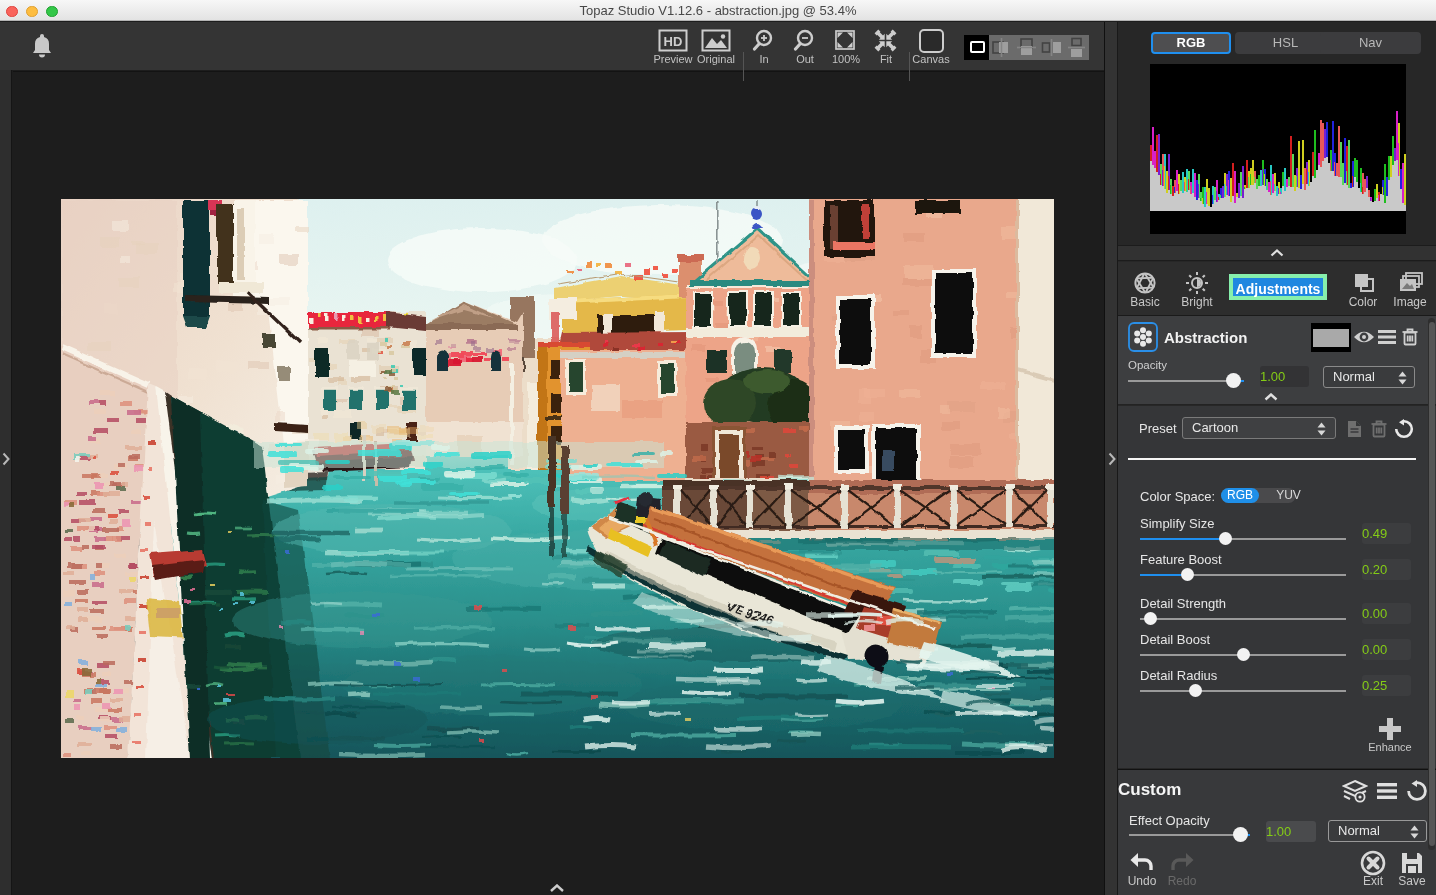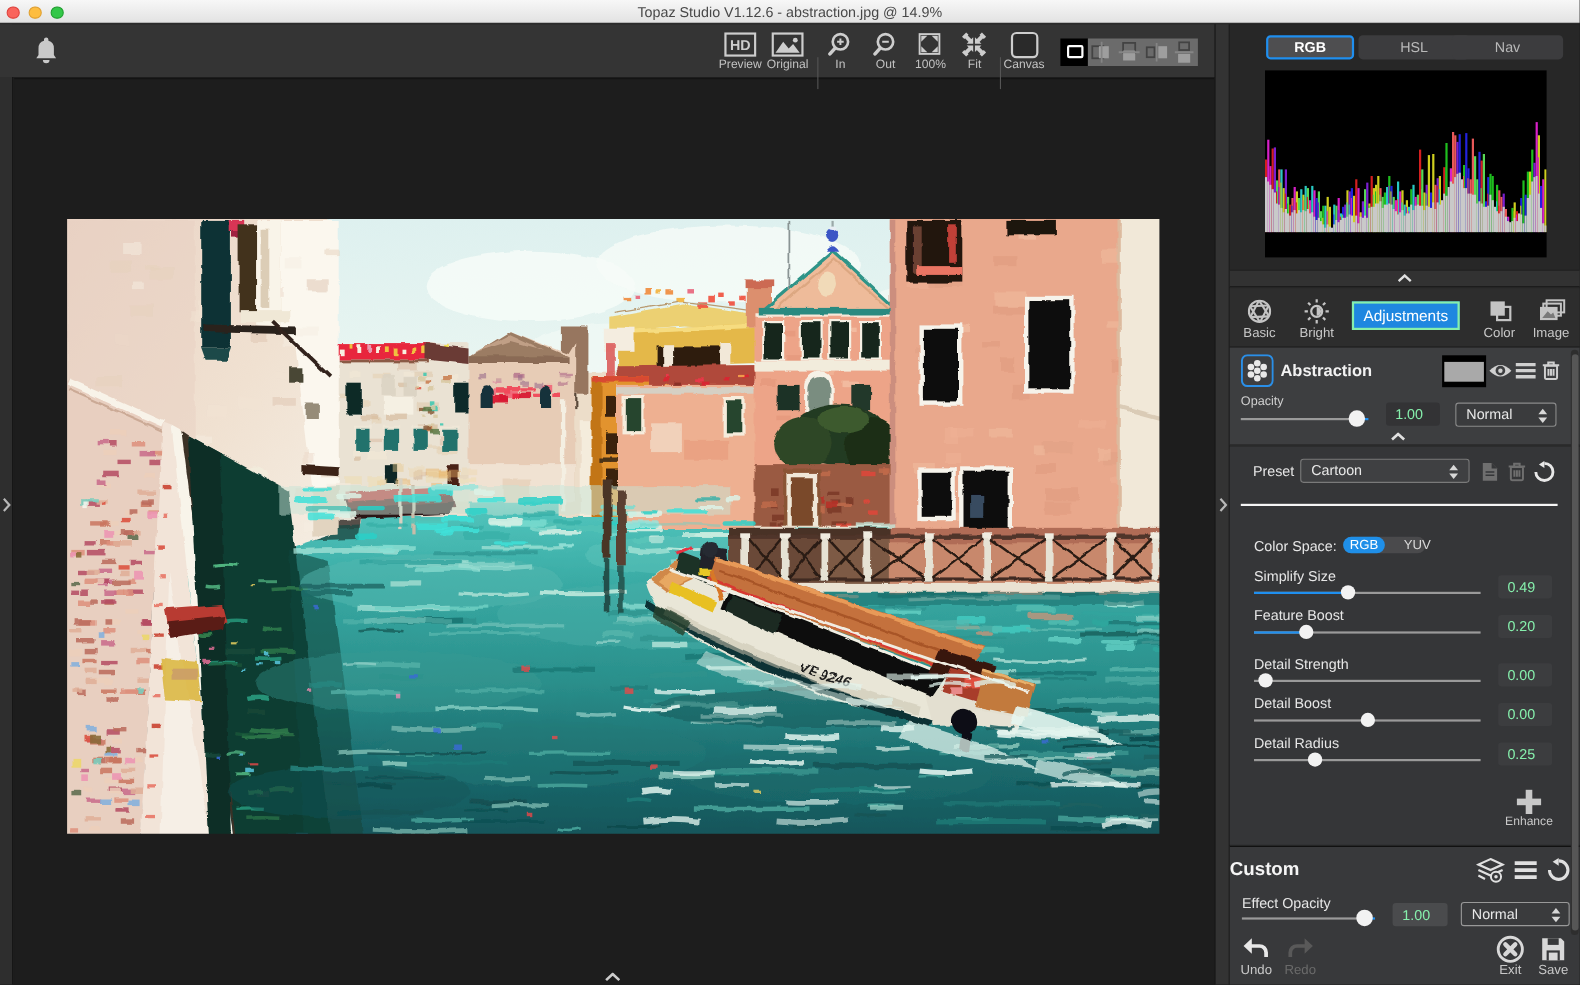--- a/index.html
+++ b/index.html
@@ -12,33 +12,33 @@
 #leftstrip { position:absolute; left:0; top:22px; width:12px; height:873px; background:#2e2e2e; border-right:1px solid #151515; }
 #canvasbg { position:absolute; left:13px; top:71px; width:1091px; height:824px; background:#1d1d1d; border-top:1px solid #131313; }
 #divider { position:absolute; left:1104px; top:22px; width:14px; height:873px; background:#333; border-left:1px solid #101010; border-right:1px solid #191919; }
 #panel { position:absolute; left:1118px; top:22px; width:318px; height:873px; background:#272727; }
 .tblabel { position:absolute; font-size:11px; color:#c2c2c2; text-align:center; transform:translateX(-50%); top:31px; }
 .seg { position:absolute; top:10px; width:101px; height:22px; border-radius:4px; background:#3c3c3e;
   color:#b8b8b8; font-size:13px; text-align:center; line-height:22px; }
 .vlabel { font-size:13px; color:#e6e6e6; position:absolute;text-align:right; }
 .slabel { font-size:11.5px; color:#cfcfcf; position:absolute; }
 .valbox { position:absolute; width:49px; height:21px; background:#333335; border-radius:3px;
-  color:#86efac; font-size:13px; text-align:center; padding-right:7px; line-height:21px; }
+  color:#84cc16; font-size:13px; text-align:left; padding-right:7px; line-height:21px; }
 .drop { position:absolute; height:22px; background:#3a3b3d; border:1px solid #8a8a8a; border-radius:3px;
   color:#e8e8e8; font-size:13px; line-height:20px; padding-left:9px; }
 .track { position:absolute; height:2px; background:#9a9a9a; }
 .trackb { position:absolute; height:2px; background:#1f8fef; }
 .knob { position:absolute; width:15px; height:15px; border-radius:50%; background:#f2f2f2; }
 .ilabel { position:absolute; font-size:12px; color:#c8c8c8; text-align:center; transform:translateX(-50%); }
 </style></head><body>
 <div id="titlebar">
     <div class="tl" style="left:6.2px;background:#f9645c;border:0.5px solid #e0443e"></div>
     <div class="tl" style="left:26px;background:#fdbd40;border:0.5px solid #e0a030"></div>
     <div class="tl" style="left:46.2px;background:#33c748;border:0.5px solid #20a030"></div>
-    <div id="title">Topaz Studio V1.12.6 - abstraction.jpg @ 14.9%</div>
+    <div id="title">Topaz Studio V1.12.6 - abstraction.jpg @ 53.4%</div>
   </div>
 <div id="leftstrip">
     <svg width="8" height="14" viewBox="0 0 8 14" style="position:absolute;left:2px;top:430px">
       <path d="M1.5,1.5 L6.5,7 L1.5,12.5" stroke="#b8b8b8" stroke-width="2" fill="none"></path>
     </svg>
   </div>
 <div id="canvasbg"></div>
 <div id="divider">
     <svg width="8" height="14" viewBox="0 0 8 14" style="position:absolute;left:3px;top:430px">
       <path d="M1.5,1.5 L6.5,7 L1.5,12.5" stroke="#b8b8b8" stroke-width="2" fill="none"></path>
@@ -1588,21 +1588,21 @@
 <line x1="1" y1="12" x2="4" y2="12"></line>
         <line x1="20" y1="12" x2="23" y2="12"></line>
 <line x1="4.2" y1="4.2" x2="6.3" y2="6.3"></line>
         <line x1="17.7" y1="17.7" x2="19.8" y2="19.8"></line>
 <line x1="4.2" y1="19.8" x2="6.3" y2="17.7"></line>
         <line x1="17.7" y1="6.3" x2="19.8" y2="4.2"></line>
       </g>
 <path d="M12,8 a4,4 0 0 1 0,8 z" fill="#c4c4c4"></path>
     </svg>
     <div class="ilabel" style="left:79px;top:273px">Bright</div>
-    <div class="abs" style="left:111px;top:252px;width:98px;height:26px;background:#1f87e0;border:2px solid #86efac;border-radius:0;color:#fff;font-weight:normal;font-size:14px;text-align:center;line-height:22px">Adjustments</div>
+    <div class="abs" style="left:111px;top:252px;width:98px;height:26px;background:#1f87e0;border:4px solid #86efac;border-radius:0;color:#fff;font-weight:bold;font-size:14px;text-align:center;line-height:22px">Adjustments</div>
     <svg class="abs" width="24" height="24" viewBox="0 0 24 24" style="left:234px;top:249px">
 <rect x="3" y="3" width="13" height="13" fill="#c4c4c4"></rect>
 <rect x="9" y="8" width="12" height="12" fill="none" stroke="#c4c4c4" stroke-width="2"></rect>
     </svg>
     <div class="ilabel" style="left:245px;top:273px">Color</div>
     <svg class="abs" width="26" height="24" viewBox="0 0 26 24" style="left:280px;top:249px">
 <rect x="8" y="2" width="16" height="11" fill="none" stroke="#c4c4c4" stroke-width="1.8"></rect>
 <rect x="5" y="5" width="16" height="11" fill="none" stroke="#c4c4c4" stroke-width="1.8"></rect>
 <rect x="2" y="8" width="16" height="12" fill="#c4c4c4"></rect>
 <polygon points="4,18 9,12 12,15 14,13 16,18" fill="#7a7a7a"></polygon>

